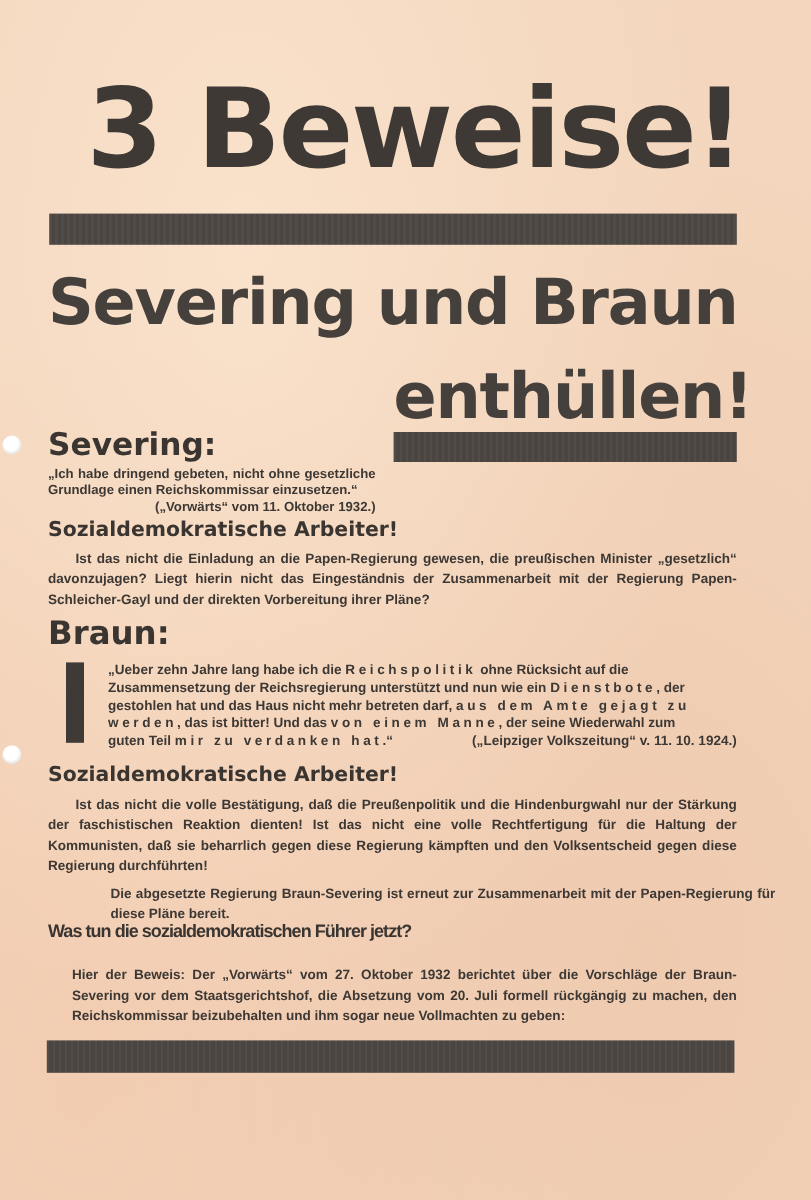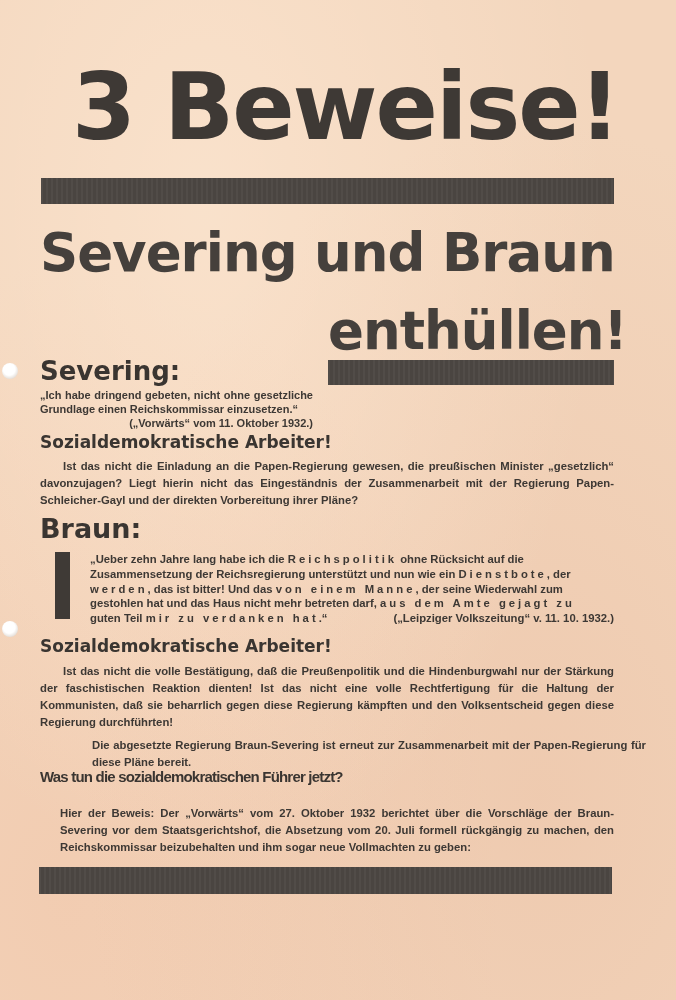--- a/index.html
+++ b/index.html
@@ -103,28 +103,28 @@
 <div class="abs h2 braun-h">Braun:</div>
 <div class="abs braun-bar"></div>
 <div class="abs quote-braun">
   <div class="line">
     <span><span>„Ueber zehn Jahre lang habe ich die </span><span class="sp">Reichspolitik</span><span> ohne Rücksicht auf die</span></span>
   </div>
   <div class="line">
     <span><span>Zusammensetzung der Reichsregierung unterstützt und nun wie ein </span><span class="sp">Dienstbote</span><span>, der</span></span>
   </div>
   <div class="line">
+    <span><span>gestohlen hat und das Haus nicht mehr betreten darf, </span><span class="sp">aus dem Amte gejagt zu</span></span>
+  </div>
+  <div class="line">
     <span><span class="sp">werden</span><span>, das ist bitter! Und das </span><span class="sp">von einem Manne</span><span>, der seine Wiederwahl zum</span></span>
   </div>
   <div class="line">
-    <span><span>gestohlen hat und das Haus nicht mehr betreten darf, </span><span class="sp">aus dem Amte gejagt zu</span></span>
-  </div>
-  <div class="line">
     <span><span>guten Teil </span><span class="sp">mir zu verdanken hat</span><span>.“</span></span>
-    <span>(„Leipziger Volkszeitung“ v. 11. 10. 1932.)</span>
+    <span>(„Leipziger Volkszeitung“ v. 11. 10. 1924.)</span>
   </div>
 </div>
 
 <div class="abs h2 sd-h sd2">Sozialdemokratische Arbeiter!</div>
 <div class="abs para p2">Ist das nicht die volle Bestätigung, daß die Preußenpolitik und die Hindenburgwahl nur der Stärkung der faschistischen Reaktion dienten! Ist das nicht eine volle Rechtfertigung für die Haltung der Kommunisten, daß sie beharrlich gegen diese Regierung kämpften und den Volksentscheid gegen diese Regierung durchführten!</div>
 
 <div class="abs h2 was-h">Was tun die sozialdemokratischen Führer jetzt?</div>
 <div class="abs para p3">Die abgesetzte Regierung Braun-Severing ist erneut zur Zusammenarbeit mit der Papen-Regierung für diese Pläne bereit.</div>
 <div class="abs para p4">Hier der Beweis: Der „Vorwärts“ vom 27. Oktober 1932 berichtet über die Vorschläge der Braun-Severing vor dem Staatsgerichtshof, die Absetzung vom 20. Juli formell rückgängig zu machen, den Reichskommissar beizubehalten und ihm sogar neue Vollmachten zu geben:</div>
 

